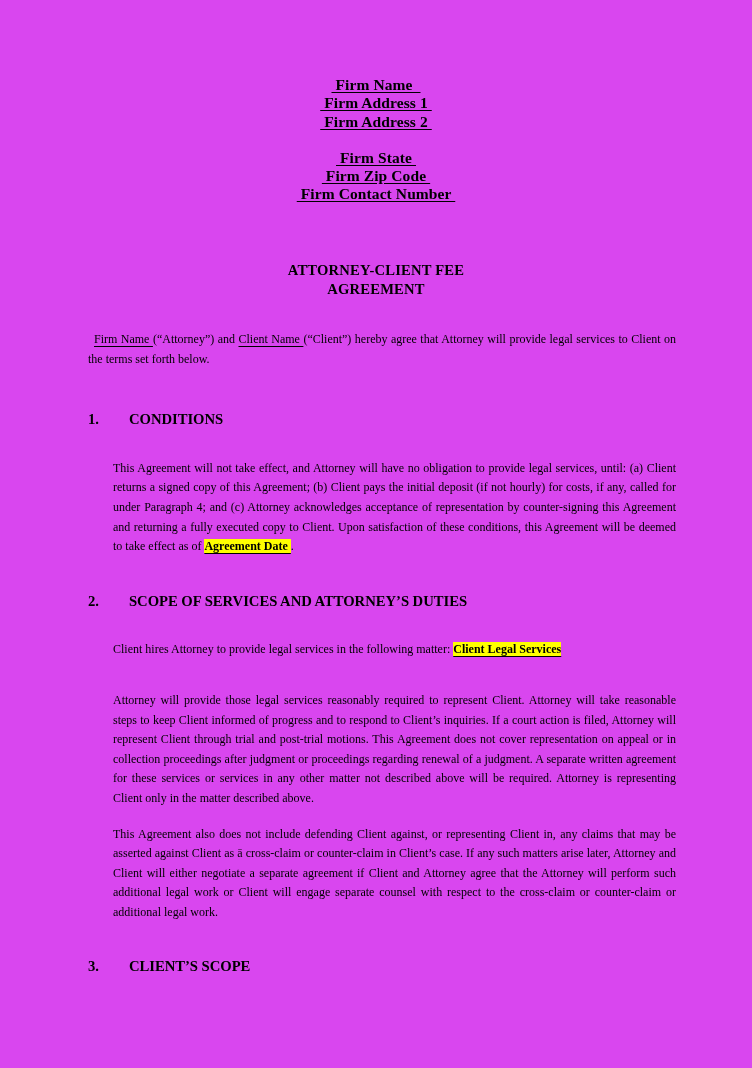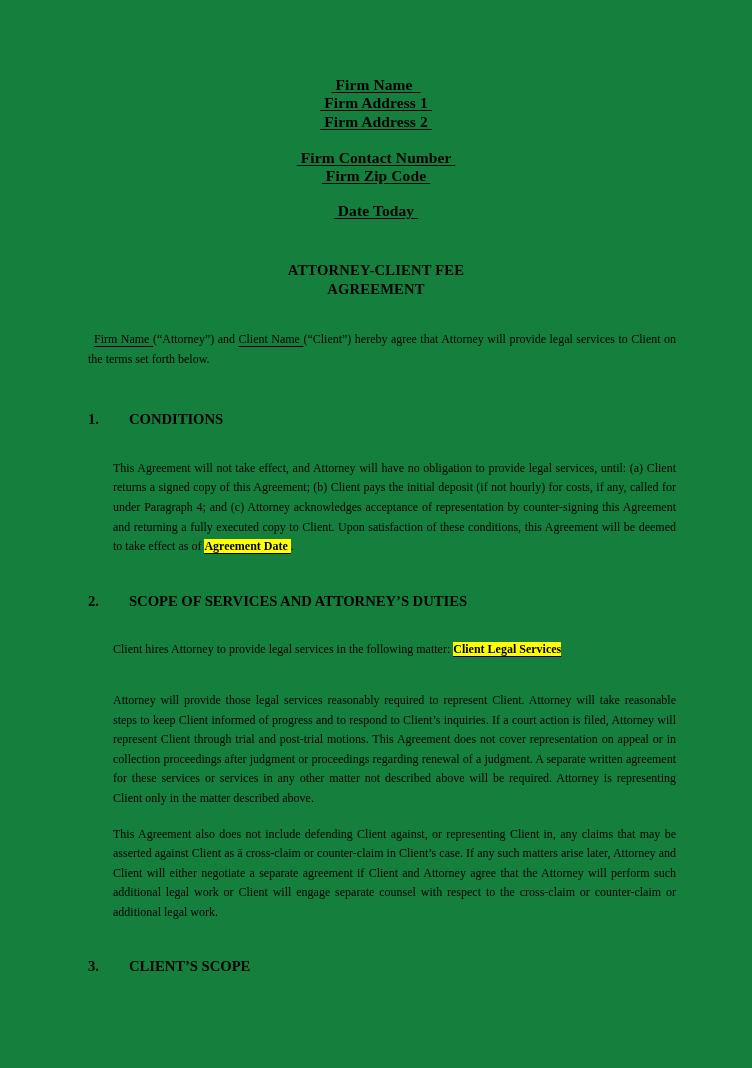--- a/index.html
+++ b/index.html
@@ -4,21 +4,21 @@
 <style>
   html, body {
     margin: 0;
     padding: 0;
     background: #ffffff;
   }
   .page {
     position: relative;
     width: 752px;
     height: 1068px;
-    background: #15803d;
+    background: #d946ef;
     font-family: "Liberation Serif", "DejaVu Serif", serif;
     color: #000000;
     overflow: hidden;
     box-sizing: border-box;
   }
 
   
   .letterhead {
     position: absolute;
     left: 0;
@@ -121,26 +121,26 @@
 
 <div class="page">
 
   <div class="letterhead">
     <div class="lh-line"><span class="u"> Firm Name  </span></div>
     <div class="lh-line"><span class="u"> Firm Address 1 </span></div>
     <div class="lh-line"><span class="u"> Firm Address 2 </span></div>
 
     <div class="lh-gap"></div>
 
+    <div class="lh-line"><span class="u"> Firm State </span></div>
+    <div class="lh-line"><span class="u"> Firm Zip Code </span></div>
     <div class="lh-line"><span class="u"> Firm Contact Number </span></div>
-    <div class="lh-line"><span class="u"> Firm Zip Code </span></div>
 
     <div class="lh-gap-sm"></div>
 
-    <div class="lh-line"><span class="u"> Date Today </span></div>
   </div>
 
   <div class="doc-title">
     <span class="tline">ATTORNEY-CLIENT FEE</span>
     <span class="tline">AGREEMENT</span>
   </div>
 
   <div class="body-wrap">
 
     <p class="para intro"><span class="u"> Firm Name </span><span> (“Attorney”)  and </span><span class="u"> Client Name </span><span> (“Client”)  hereby agree  that Attorney will provide legal services to Client on the terms set forth below.</span></p>

